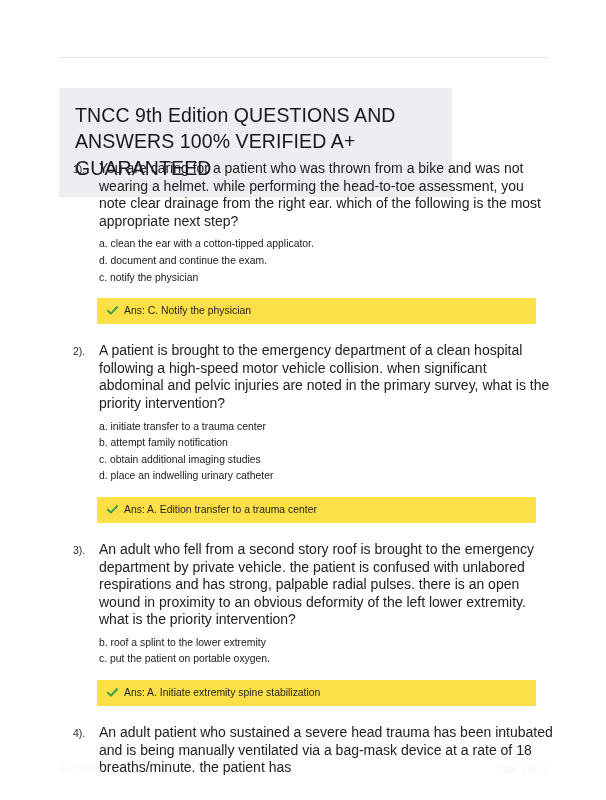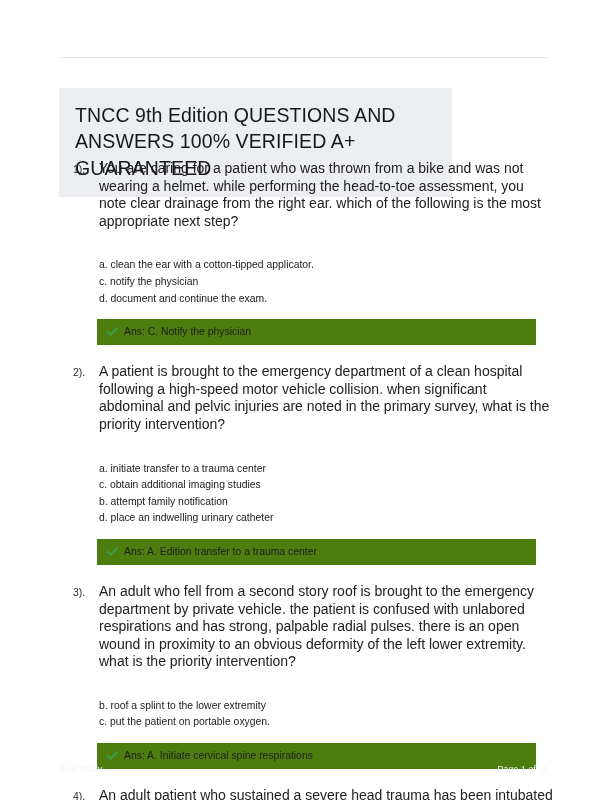--- a/index.html
+++ b/index.html
@@ -81,35 +81,35 @@
   .qtext {
     flex: 1 1 auto;
     font-size: 14px;
     line-height: 17.6px;
     color: #212121;
     padding-left: 14px;
     box-sizing: border-box;
   }
 
   .options {
-    margin-top: 27px;
+    margin-top: 6px;
     padding-left: 40px;
   }
   .option {
     font-size: 10.4px;
     line-height: 16.6px;
     color: #212121;
   }
 
   .answer-bar {
     margin-top: 12px;
     margin-left: 38px;
     width: 439px;
     box-sizing: border-box;
-    background: #4d7c0f;
+    background: #fde047;
     padding: 5px 10px 6px 10px;
     display: flex;
     align-items: center;
     gap: 6px;
   }
   .check-icon {
     flex: 0 0 auto;
     display: inline-block;
     width: 11px;
     height: 11px;
@@ -150,42 +150,42 @@
 
   <div class="content">
 
     <div class="qblock">
       <div class="qhead">
         <div class="qnum">1).</div>
         <div class="qtext">You are caring for a patient who was thrown from a bike and was not wearing a helmet. while performing the head-to-toe assessment, you note clear drainage from the right ear. which of the following is the most appropriate next step?</div>
       </div>
       <div class="options">
         <div class="option">a. clean the ear with a cotton-tipped applicator.</div>
+        <div class="option">d. document and continue the exam.</div>
         <div class="option">c. notify the physician</div>
-        <div class="option">d. document and continue the exam.</div>
       </div>
       <div class="answer-bar">
         <span class="check-icon">
           <svg viewBox="0 0 12 12" width="11" height="11" xmlns="http://www.w3.org/2000/svg">
             <path d="M1 6.3 L4.3 9.4 L11 2.2" fill="none" stroke="#3a9e46" stroke-width="2.1" stroke-linecap="round" stroke-linejoin="round"></path>
           </svg>
         </span>
         <span class="answer-text">Ans: C. Notify the physician</span>
       </div>
     </div>
 
     <div class="qblock">
       <div class="qhead">
         <div class="qnum">2).</div>
         <div class="qtext">A patient is brought to the emergency department of a clean hospital following a high-speed motor vehicle collision. when significant abdominal and pelvic injuries are noted in the primary survey, what is the priority intervention?</div>
       </div>
       <div class="options">
         <div class="option">a. initiate transfer to a trauma center</div>
+        <div class="option">b. attempt family notification</div>
         <div class="option">c. obtain additional imaging studies</div>
-        <div class="option">b. attempt family notification</div>
         <div class="option">d. place an indwelling urinary catheter</div>
       </div>
       <div class="answer-bar">
         <span class="check-icon">
           <svg viewBox="0 0 12 12" width="11" height="11" xmlns="http://www.w3.org/2000/svg">
             <path d="M1 6.3 L4.3 9.4 L11 2.2" fill="none" stroke="#3a9e46" stroke-width="2.1" stroke-linecap="round" stroke-linejoin="round"></path>
           </svg>
         </span>
         <span class="answer-text">Ans: A. Edition transfer to a trauma center</span>
       </div>
@@ -199,21 +199,21 @@
       <div class="options">
         <div class="option">b. roof a splint to the lower extremity</div>
         <div class="option">c. put the patient on portable oxygen.</div>
       </div>
       <div class="answer-bar">
         <span class="check-icon">
           <svg viewBox="0 0 12 12" width="11" height="11" xmlns="http://www.w3.org/2000/svg">
             <path d="M1 6.3 L4.3 9.4 L11 2.2" fill="none" stroke="#3a9e46" stroke-width="2.1" stroke-linecap="round" stroke-linejoin="round"></path>
           </svg>
         </span>
-        <span class="answer-text">Ans: A. Initiate cervical spine respirations</span>
+        <span class="answer-text">Ans: A. Initiate extremity spine stabilization</span>
       </div>
     </div>
 
     <div class="qblock">
       <div class="qhead">
         <div class="qnum">4).</div>
         <div class="qtext">An adult patient who sustained a severe head trauma has been intubated and is being manually ventilated via a bag-mask device at a rate of 18 breaths/minute. the patient has</div>
       </div>
     </div>
 

